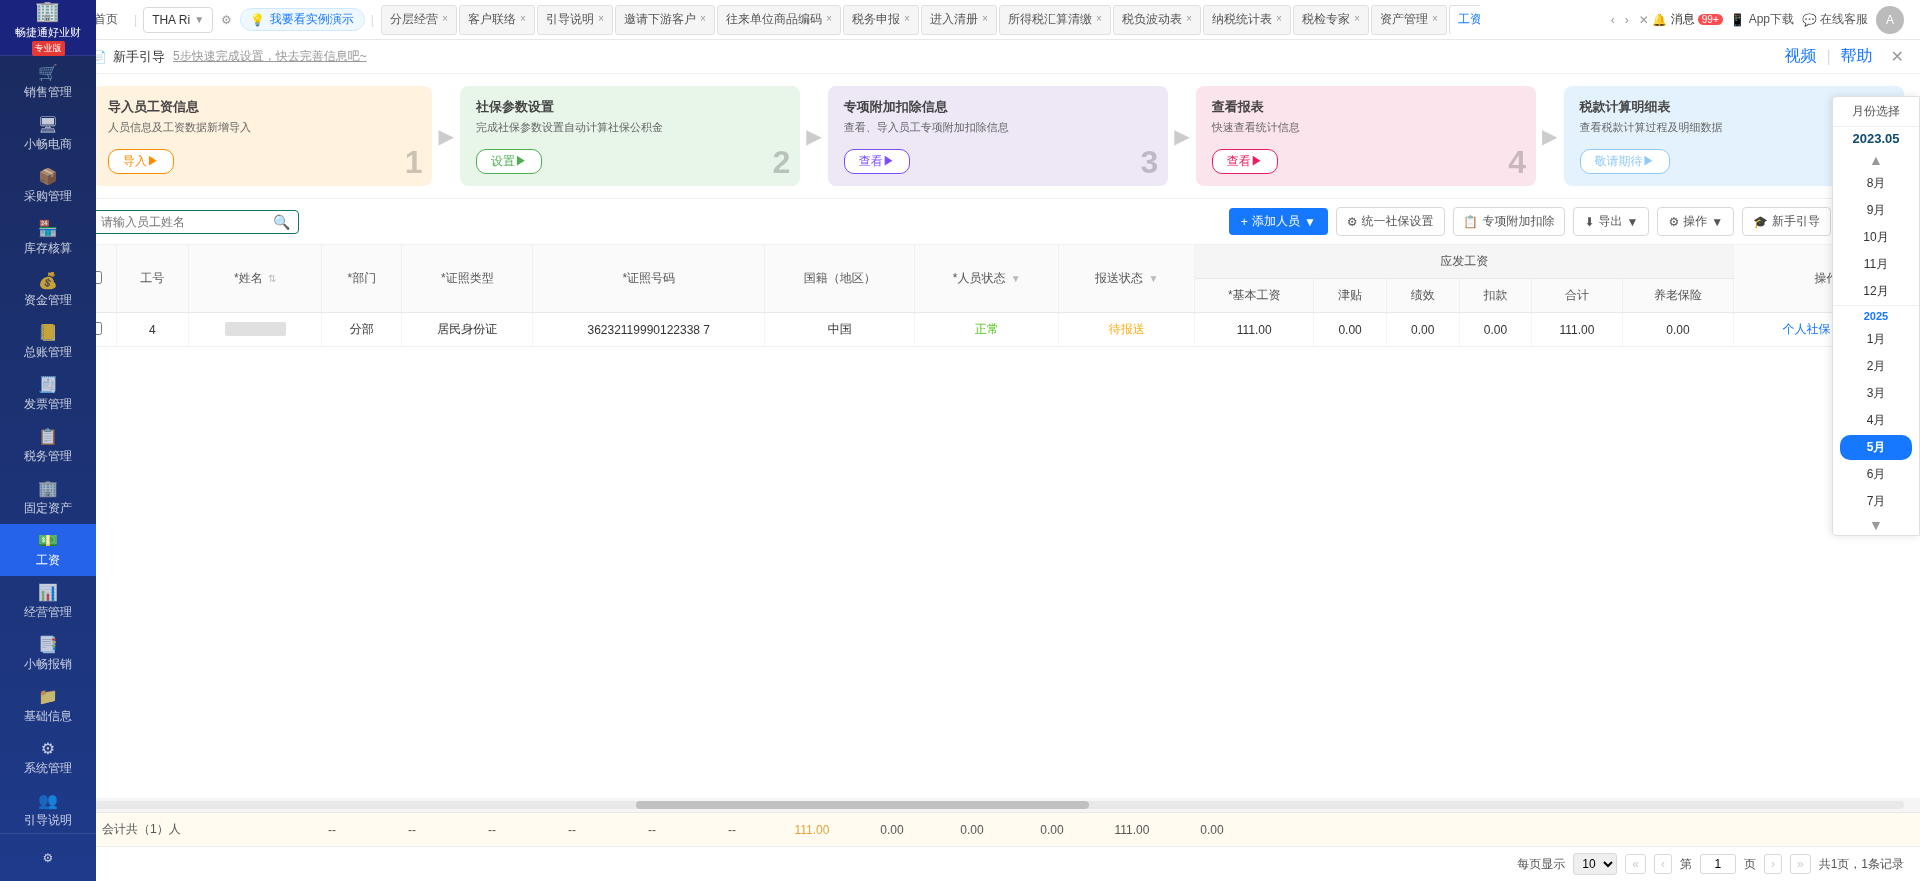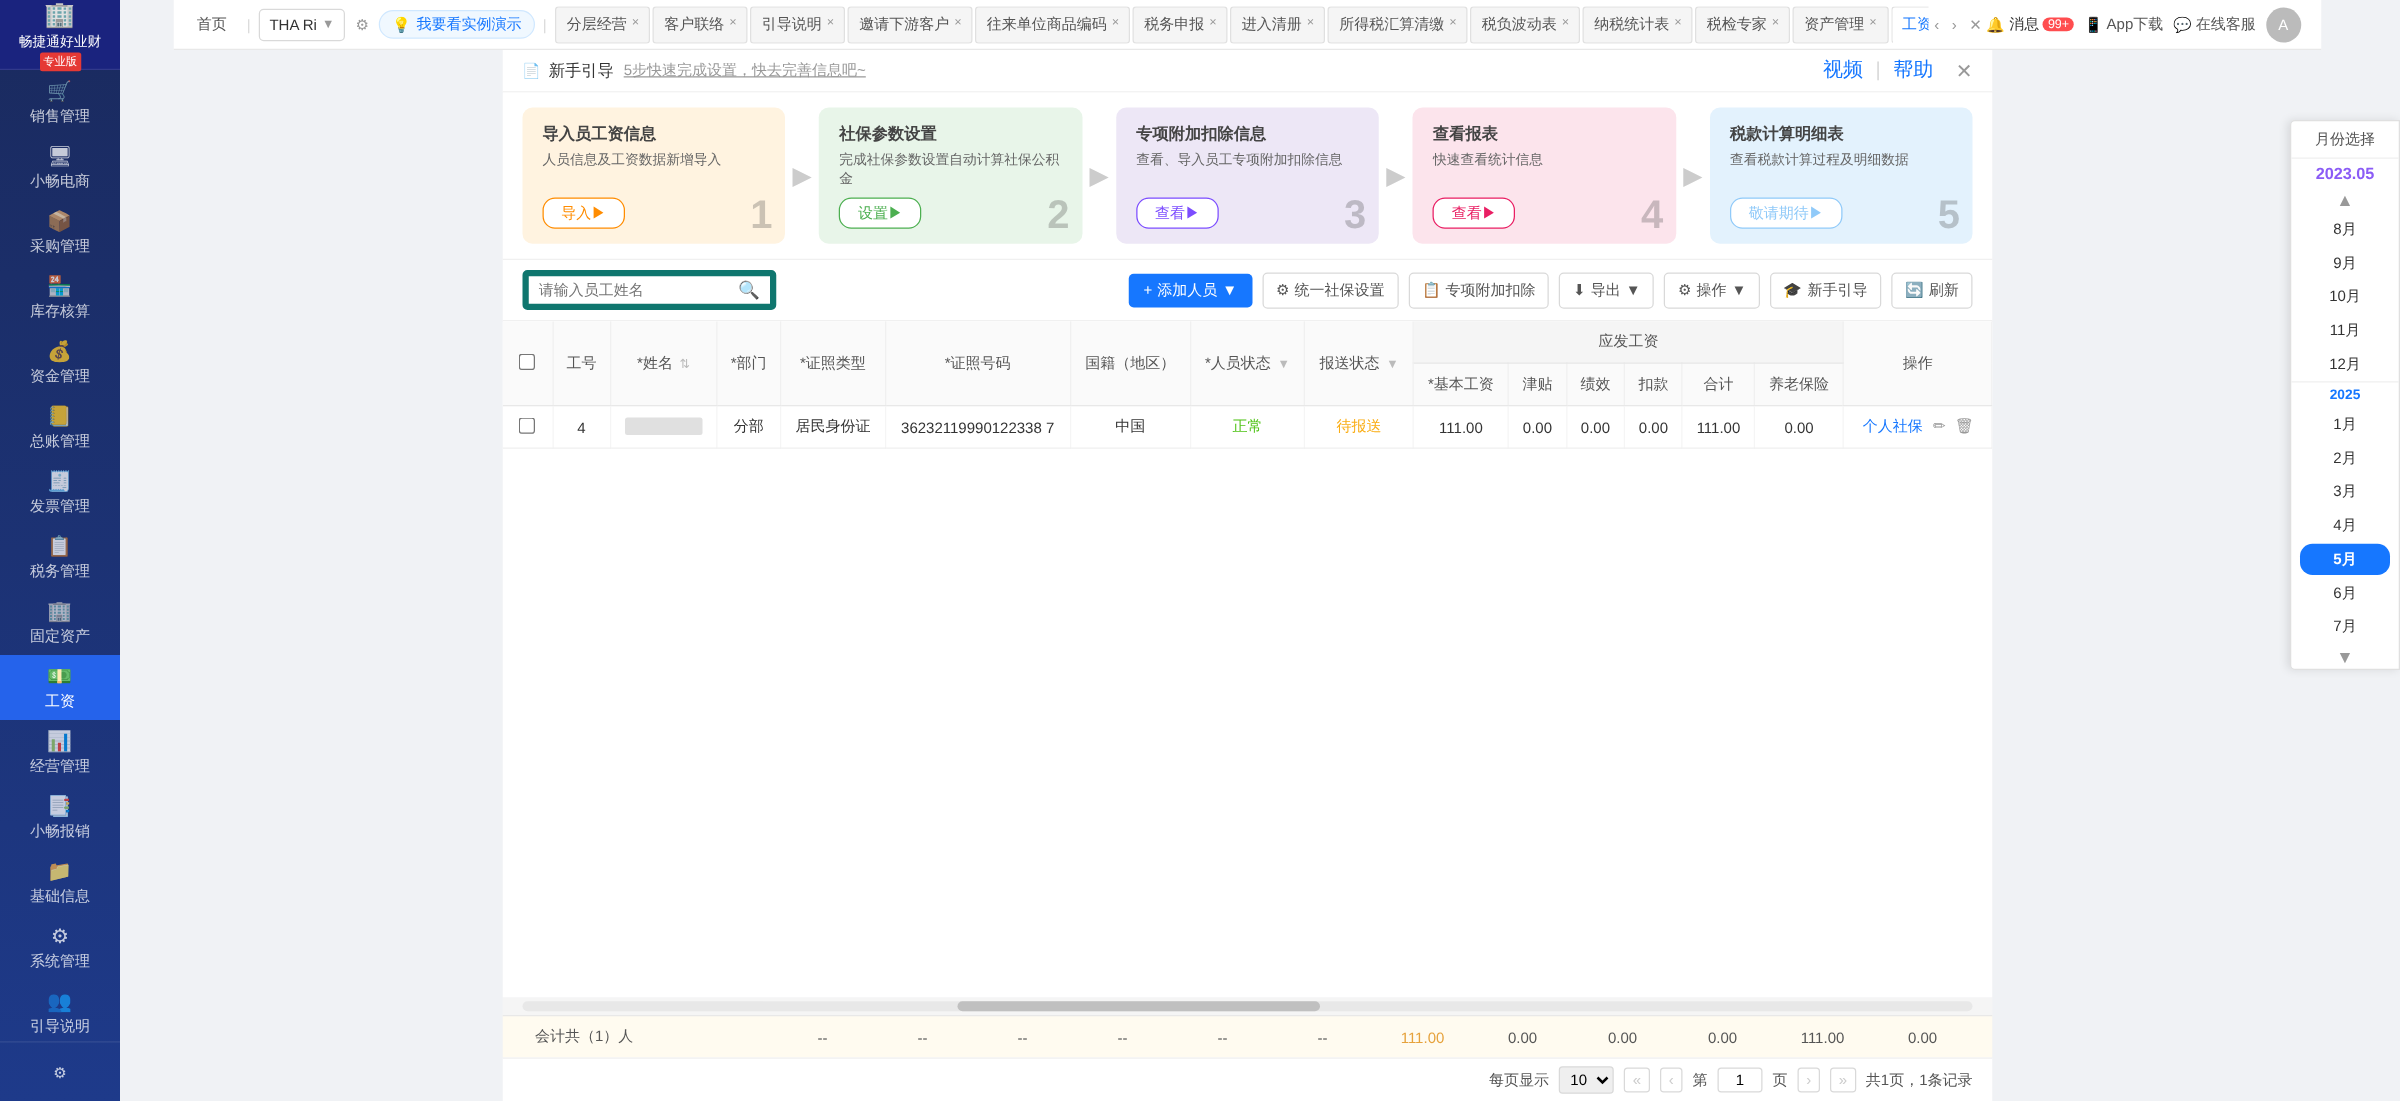--- a/index.html
+++ b/index.html
@@ -23,21 +23,21 @@
     .sidebar-item {
       width: 96px; height: 52px; display: flex; flex-direction: column;
       align-items: center; justify-content: center; cursor: pointer;
       color: rgba(255,255,255,0.75); font-size: 12px; transition: background 0.2s;
     }
     .sidebar-item.active { background: #2563eb; color: #fff; }
     .sidebar-item-icon { font-size: 16px; margin-bottom: 2px; }
     .sidebar-bottom { width: 96px; height: 48px; display: flex; align-items: center; justify-content: center; border-top: 1px solid rgba(255,255,255,0.1); color: rgba(255,255,255,0.75); cursor: pointer; }
 
     
-    .main-area { margin-left: 76px; display: flex; flex-direction: column; height: 881px; align-items: center; }
+    .main-area { margin-left: 76px; display: flex; flex-direction: column; height: 881px; }
 
     
     .top-nav {
       height: 40px; background: #fff; border-bottom: 1px solid #e8e8e8;
       display: flex; align-items: center; padding: 0 8px;
       flex-shrink: 0; position: relative;
     }
     .top-nav-left { display: flex; align-items: center; gap: 4px; flex: 1; overflow: hidden; }
     .top-nav-home { padding: 0 10px; font-size: 12px; color: #555; cursor: pointer; white-space: nowrap; }
     .top-nav-tab {
@@ -97,21 +97,21 @@
     .btn-green { background: #fff; border: 1px solid #4caf50; color: #4caf50; }
     .btn-purple { background: #fff; border: 1px solid #7c4dff; color: #7c4dff; }
     .btn-pink { background: #fff; border: 1px solid #e91e63; color: #e91e63; }
     .btn-blue-wait { background: #fff; border: 1px solid #90caf9; color: #90caf9; }
 
     
     .toolbar {
       background: #fff; padding: 8px 16px; display: flex; align-items: center;
       gap: 8px; border-bottom: 1px solid #f0f0f0; flex-shrink: 0;
     }
-    .search-input-wrap { display: flex; align-items: center; border: 5px solid #0f766e; border-radius: 4px; padding: 3px 8px; background: #fff; }
+    .search-input-wrap { display: flex; align-items: center; border: 1px solid #0f766e; border-radius: 4px; padding: 3px 8px; background: #fff; gap: 12px; }
     .search-input { border: none; outline: none; font-size: 12px; width: 160px; }
     .search-icon { color: #999; font-size: 14px; cursor: pointer; }
     .toolbar-spacer { flex: 1; }
     .btn-primary {
       background: #1677ff; color: #fff; border: none; border-radius: 4px;
       padding: 5px 12px; font-size: 12px; cursor: pointer; display: flex; align-items: center; gap: 4px;
     }
     .btn-default {
       background: #fff; color: #555; border: 1px solid #d9d9d9; border-radius: 4px;
       padding: 5px 10px; font-size: 12px; cursor: pointer; display: flex; align-items: center; gap: 4px;
@@ -158,21 +158,21 @@
     .page-input { border: 1px solid #d9d9d9; border-radius: 3px; padding: 2px 4px; font-size: 12px; width: 36px; text-align: center; }
 
     
     .month-panel {
       position: fixed; right: 0; top: 96px; width: 88px;
       background: #fff; border: 1px solid #e0e0e0; border-radius: 4px 0 0 4px;
       box-shadow: -2px 0 8px rgba(0,0,0,0.1); z-index: 200;
       display: flex; flex-direction: column; align-items: center;
     }
     .month-panel-header { font-size: 12px; color: #555; padding: 6px 0; border-bottom: 1px solid #f0f0f0; width: 100%; text-align: center; }
-    .month-panel-year { font-size: 13px; font-weight: bold; color: #8b5cf6; padding: 4px 0; text-align: center; }
+    .month-panel-year { font-size: 13px; font-weight: bold; color: #0c4a6e; padding: 4px 0; text-align: center; }
     .month-item {
       width: 72px; padding: 4px 0; text-align: center; cursor: pointer;
       font-size: 12px; color: #333; border-radius: 3px; margin: 1px 4px;
     }
     .month-item.active { background: #1677ff; color: #fff; border-radius: 10px; font-weight: bold; }
 
     
     .h-scroll { height: 14px; background: #f5f5f5; display: flex; align-items: center; padding: 0 16px; }
     .h-scroll-track { flex: 1; height: 8px; background: #e8e8e8; border-radius: 4px; }
     .h-scroll-thumb { width: 25%; height: 100%; background: #c0c0c0; border-radius: 4px; margin-left: 30%; }

